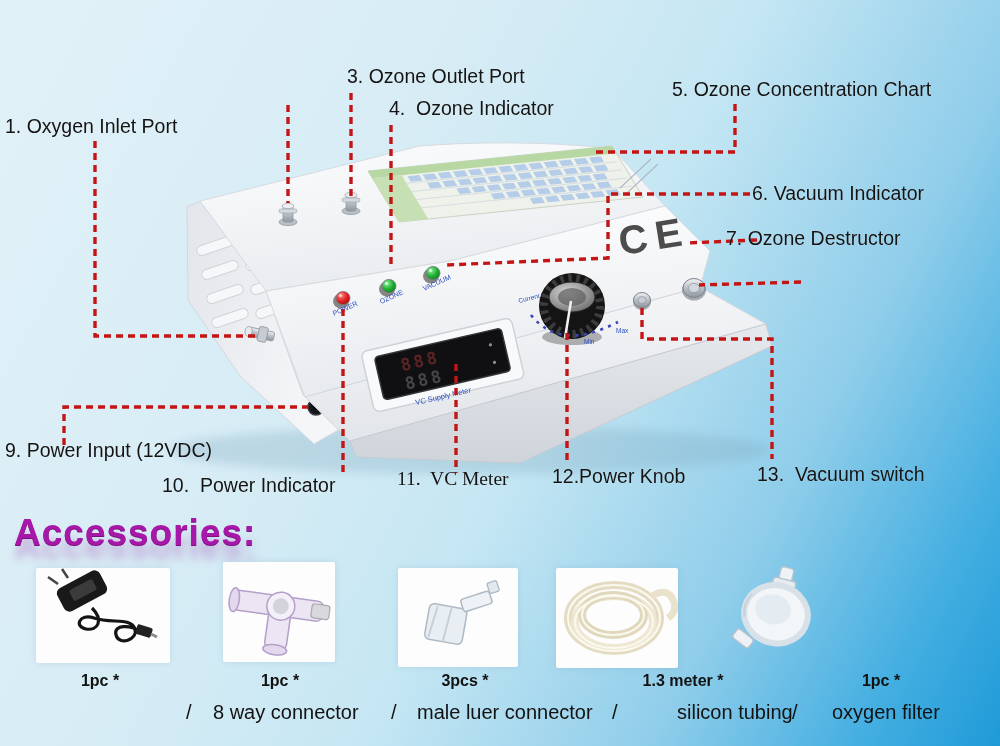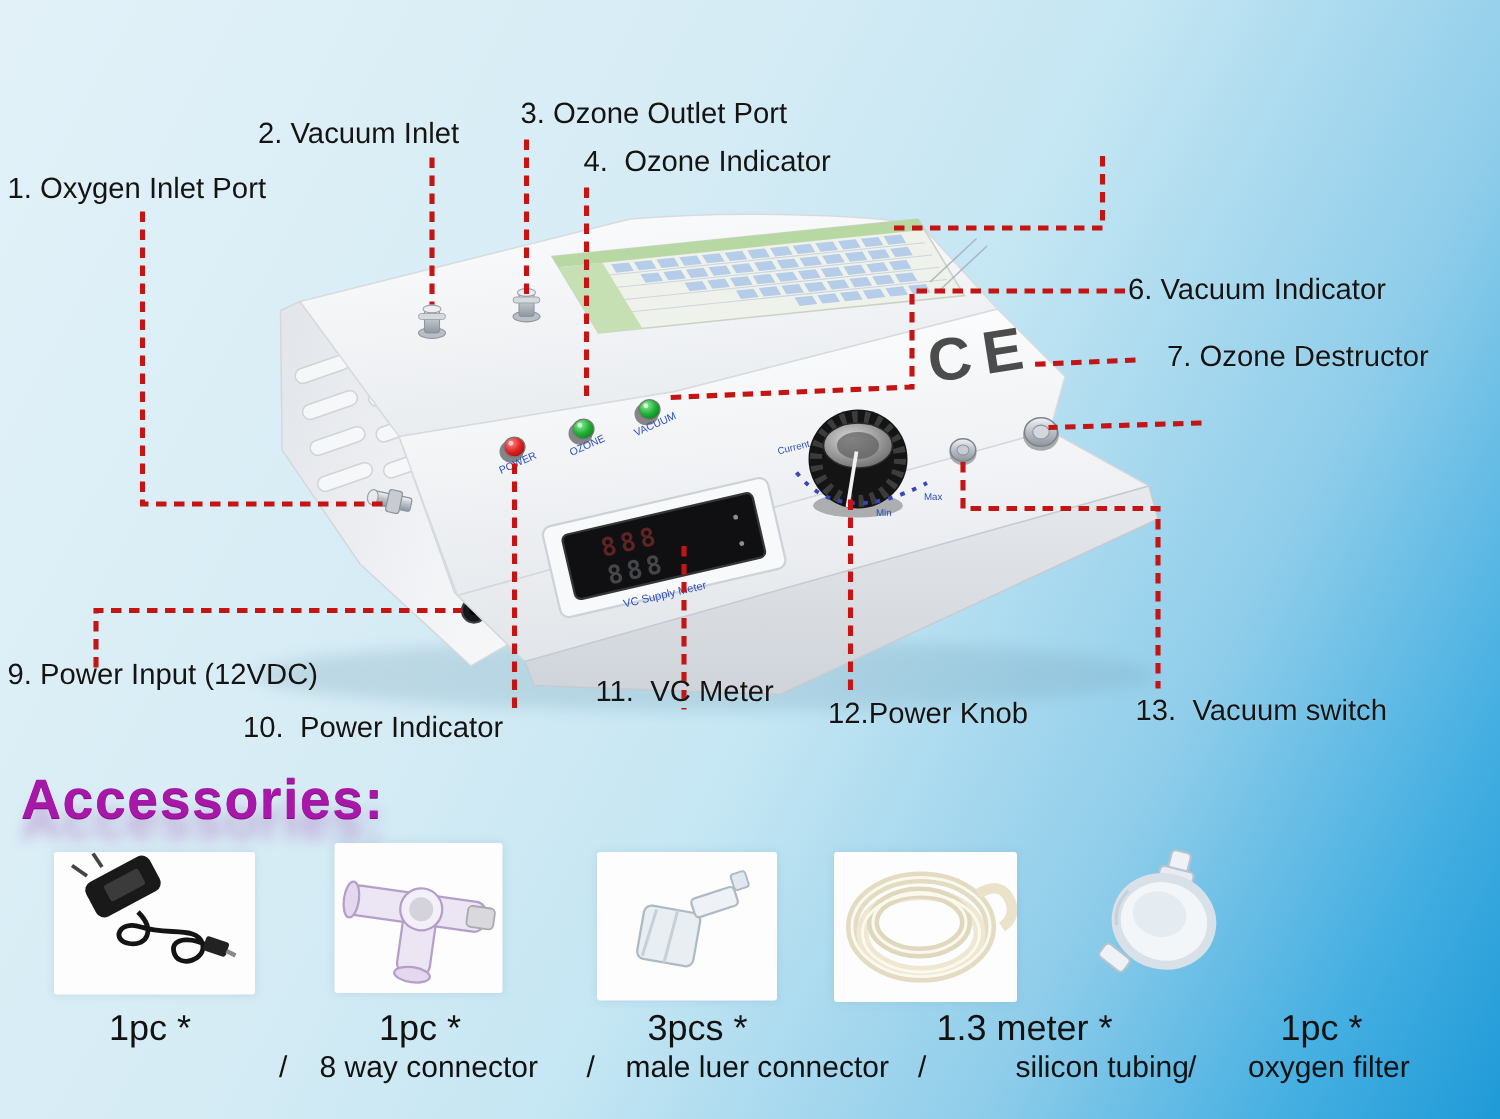--- a/index.html
+++ b/index.html
@@ -21,21 +21,21 @@
     position:absolute;left:14px;top:512px;font-size:37px;font-weight:bold;
     color:#a818a8;letter-spacing:1px;
     text-shadow:0 1px 0 #7c0f7e, 0 14px 9px rgba(150,40,160,.35);
   }
   .acc-box{
     position:absolute;background:#fdfdfd;border-radius:2px;
     box-shadow:0 0 6px rgba(120,160,190,.25);
   }
   .acc-free{position:absolute;}
   .qty{
-    position:absolute;transform:translateX(-50%);font-size:24px;font-weight:normal;color:#121212;text-align:right;
+    position:absolute;transform:translateX(-50%);font-size:16px;font-weight:bold;color:#121212;text-align:right;
   }
   .accname{position:absolute;font-size:20px;color:#121212;}
   .sep{position:absolute;font-size:20px;color:#121212;}
 </style>
 </head>
 <body>
 
 <div class="stage">
 
   <svg width="1000" height="746" viewBox="0 0 1000 746">
@@ -228,28 +228,28 @@
       <polyline points="64,445 64,407 308,407"></polyline>
       <polyline points="343,309 343,473"></polyline>
       <polyline points="456,364 456,473"></polyline>
       <polyline points="567,333 567,462"></polyline>
       <polyline points="642,308 642,339 772,339 772,459"></polyline>
     </g>
   </svg>
 
 
   <div class="callout" style="left:5px;top:115px;">1. Oxygen Inlet Port</div>
-  <div class="callout" style="left:172px;top:78px;">2. Vacuum Inlet</div>
   <div class="callout" style="left:347px;top:65px;">3. Ozone Outlet Port</div>
   <div class="callout" style="left:389px;top:97px;">4.  Ozone Indicator</div>
+  <div class="callout" style="left:672px;top:78px;">5. Ozone Concentration Chart</div>
   <div class="callout" style="left:752px;top:182px;">6. Vacuum Indicator</div>
-  <div class="callout" style="left:778px;top:227px;text-align:center;">7. Ozone Destructor</div>
+  <div class="callout" style="left:726px;top:227px;text-align:center;">7. Ozone Destructor</div>
   <div class="callout" style="left:5px;top:439px;">9. Power Input (12VDC)</div>
   <div class="callout" style="left:162px;top:474px;">10.  Power Indicator</div>
-  <div class="callout" style="left:397px;top:450px;">11.  VC Meter</div>
+  <div class="callout" style="left:397px;top:468px;font-family:Liberation Serif, serif;">11.  VC Meter</div>
   <div class="callout" style="left:552px;top:465px;">12.Power Knob</div>
   <div class="callout" style="left:757px;top:463px;">13.  Vacuum switch</div>
 
   <div class="acc-heading">Accessories:</div>
 
   <div class="acc-box" style="left:36px;top:568px;width:134px;height:95px;">
     <svg width="134" height="95" viewBox="0 0 134 95">
       <line x1="22" y1="16" x2="12" y2="9" stroke="#444" stroke-width="2.5"></line>
       <line x1="32" y1="10" x2="26" y2="1" stroke="#444" stroke-width="2.5"></line>
       <rect x="22" y="10" width="48" height="26" rx="6" transform="rotate(-28 46 23)" fill="#191919"></rect>

